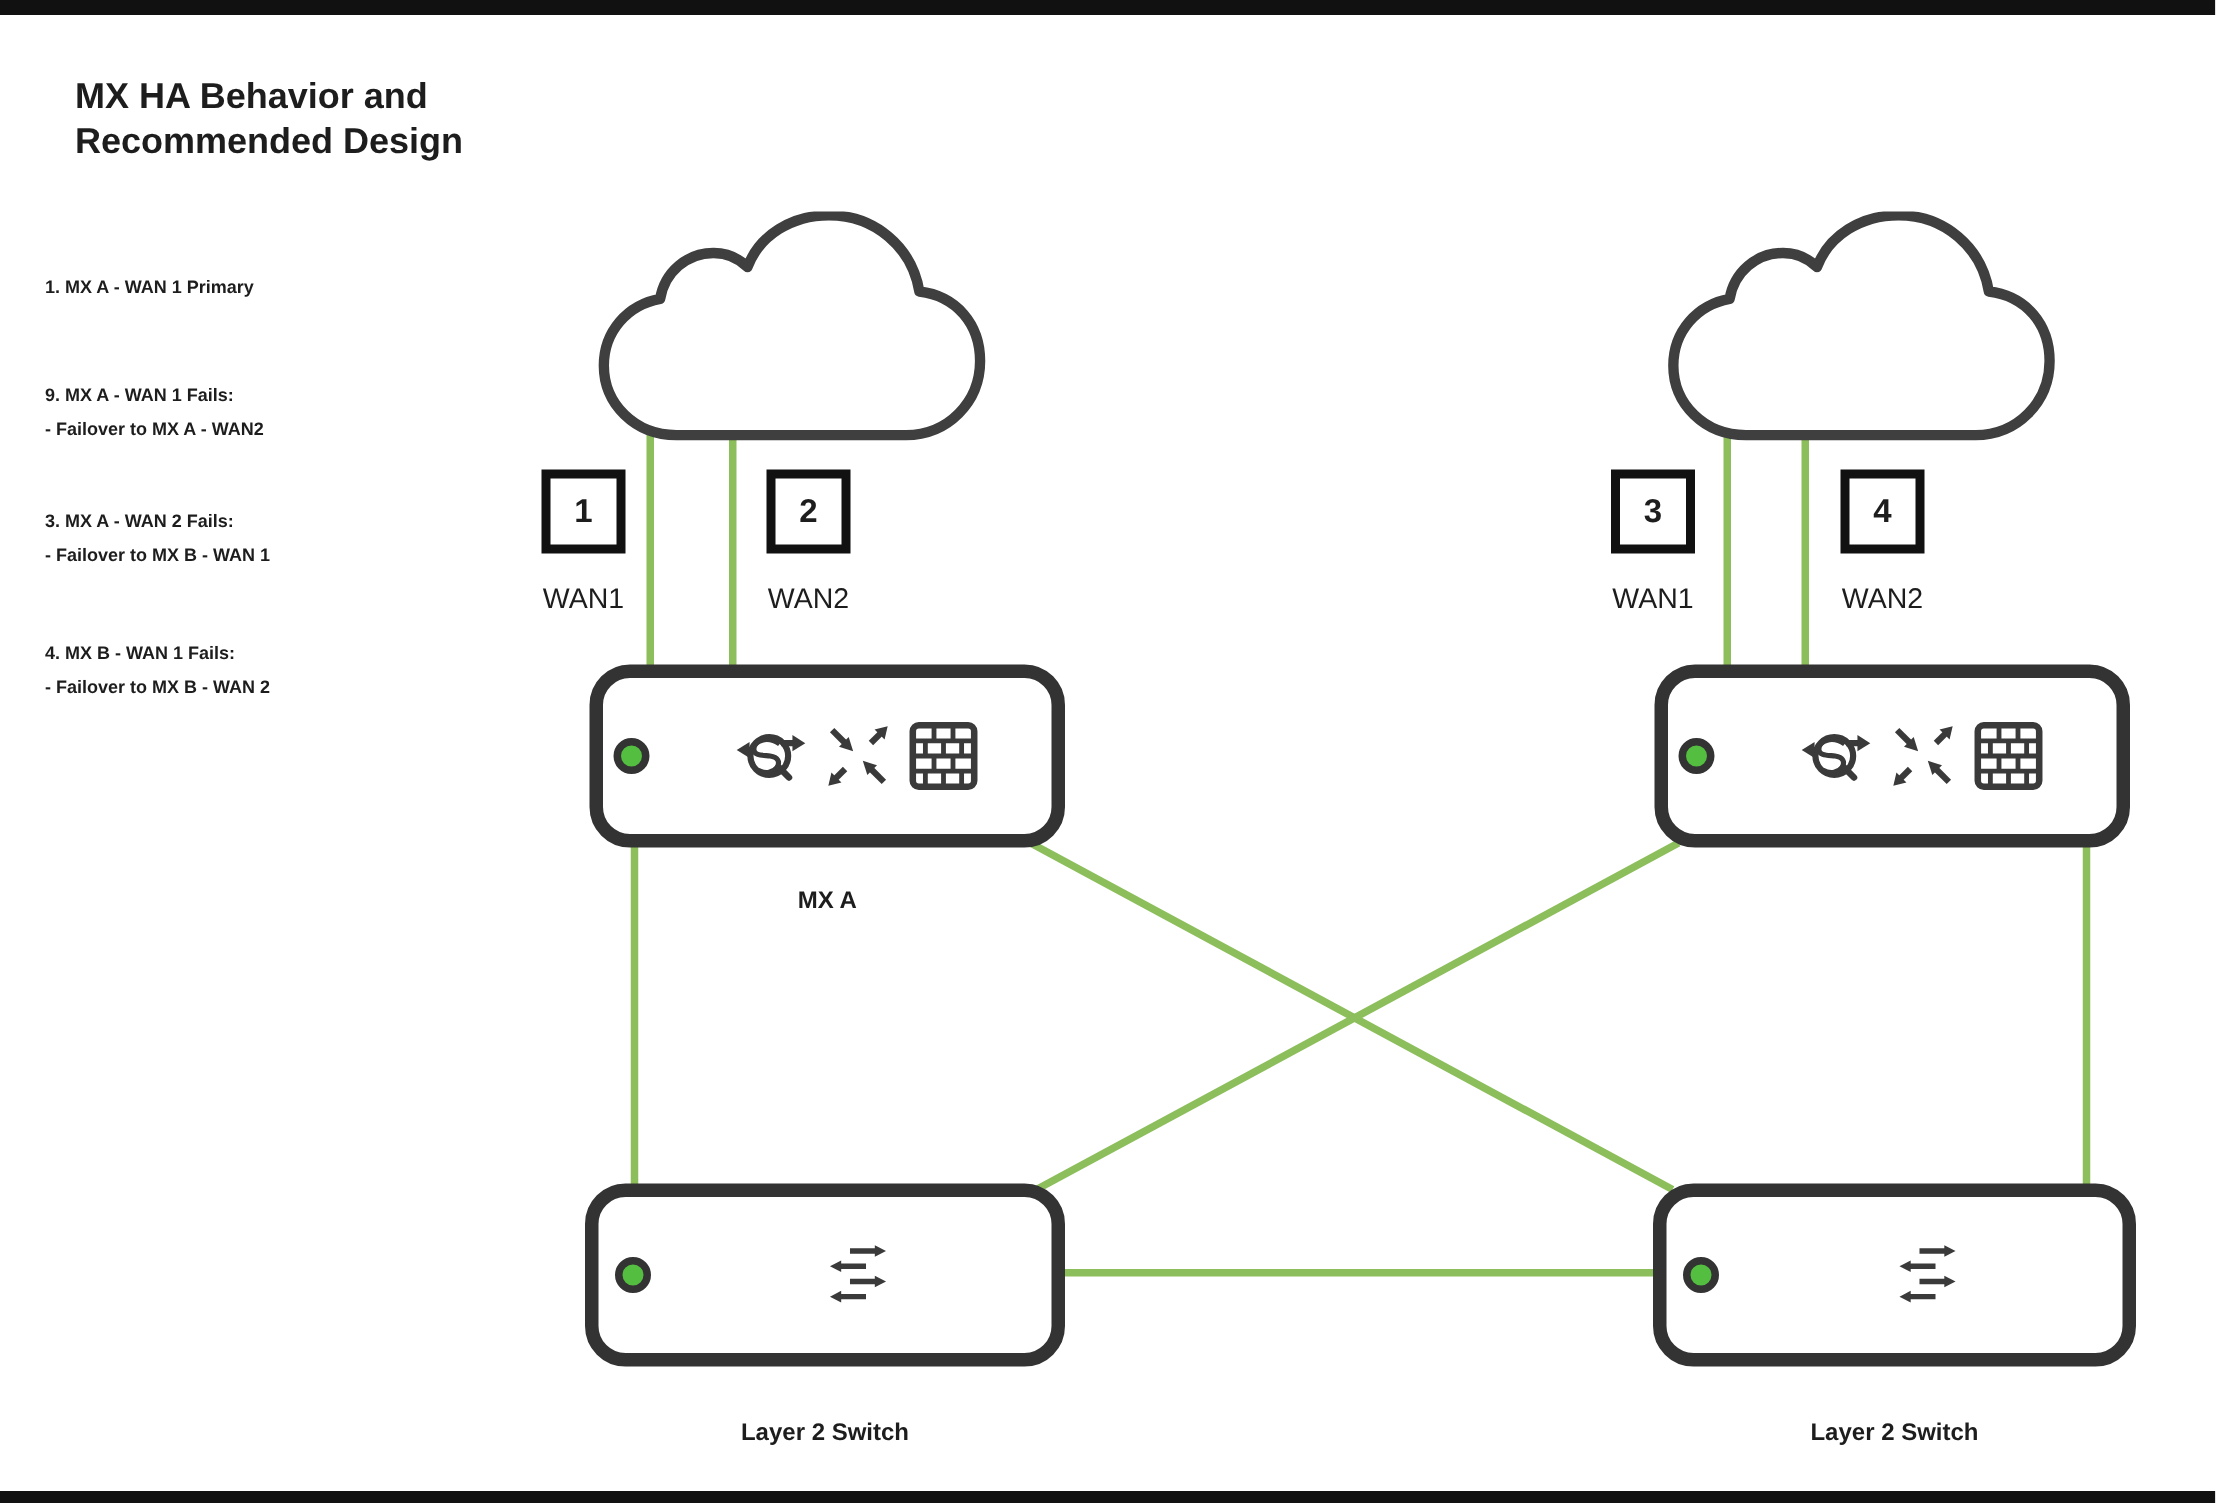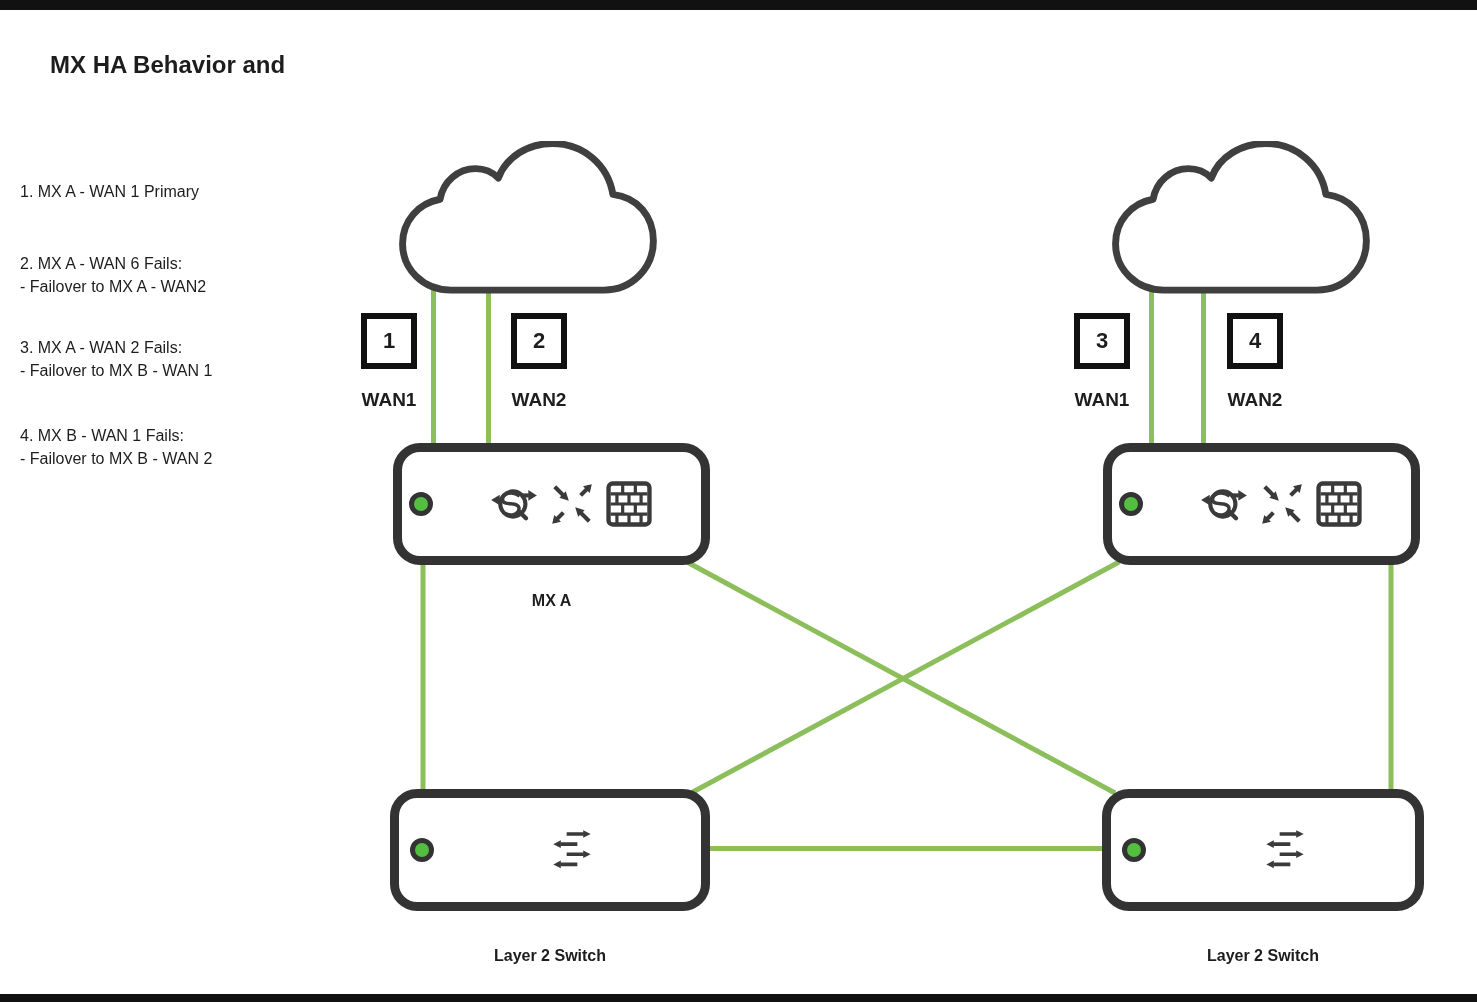--- a/index.html
+++ b/index.html
@@ -9,33 +9,33 @@
   *{box-sizing:border-box;margin:0;padding:0}
   html,body{background:#fff}
   body{font-family:"Liberation Sans",sans-serif;color:var(--text);-webkit-font-smoothing:antialiased}
   .canvas{position:relative;width:1477px;height:1002px;background:#fff;overflow:hidden}
   .bar{position:absolute;left:0;width:100%;background:var(--frame);z-index:6}
   .bar.top{top:0;height:10px}
   .bar.bottom{bottom:0;height:8px}
 
   .title{position:absolute;left:50px;top:50px;width:366px;text-align:left;
          font-size:24px;line-height:30px;font-weight:bold;z-index:3}
-  .legend-item{position:absolute;left:20px;width:360px;font-size:16px;line-height:23px;
-               font-weight:normal;white-space:nowrap;z-index:3}
+  .legend-item{position:absolute;left:30px;width:360px;font-size:12px;line-height:23px;
+               font-weight:bold;white-space:nowrap;z-index:3}
 
   .links{position:absolute;left:0;top:0;width:1477px;height:1002px;z-index:1}
 
   .cloud{position:absolute;width:278px;height:158px;z-index:2}
 
   .wanport{position:absolute;width:56px;z-index:3}
   .numbox{width:56px;height:56px;border:6px solid var(--frame);background:#fff;
           display:flex;align-items:center;justify-content:center;
           font-size:22px;font-weight:bold}
   .wanlabel{position:absolute;top:76px;left:50%;transform:translateX(-50%);
-            font-size:19px;font-weight:bold;white-space:nowrap}
+            font-size:19px;font-weight:normal;white-space:nowrap}
 
   .device{position:absolute;background:#fff;border:9px solid var(--outline);
           border-radius:27px;z-index:3}
   .led{position:absolute;top:50%;transform:translateY(-50%);width:24px;height:24px;
        border-radius:50%;background:var(--led);border:5px solid var(--outline)}
   .mx .led{left:7px}
   .sw .led{left:11px}
   .iconrow{position:absolute;left:88px;top:50%;transform:translateY(-50%);
            display:flex;align-items:center;gap:11px}
   .sw .iconrow{left:calc(50% + 22px);transform:translate(-50%,-50%)}
@@ -45,27 +45,28 @@
 </style>
 </head>
 <body>
 
 <div class="canvas">
 
   <div class="bar top"></div>
 
   <div class="title">
     <div>MX HA Behavior and</div>
+    <div>Recommended Design</div>
   </div>
 
   <div class="legend-item" style="top:180px">
     <div>1. MX A - WAN 1 Primary</div>
   </div>
   <div class="legend-item" style="top:252px">
-    <div>2. MX A - WAN 6 Fails:</div>
+    <div>9. MX A - WAN 1 Fails:</div>
     <div>- Failover to MX A - WAN2</div>
   </div>
   <div class="legend-item" style="top:336px">
     <div>3. MX A - WAN 2 Fails:</div>
     <div>- Failover to MX B - WAN 1</div>
   </div>
   <div class="legend-item" style="top:424px">
     <div>4. MX B - WAN 1 Fails:</div>
     <div>- Failover to MX B - WAN 2</div>
   </div>

